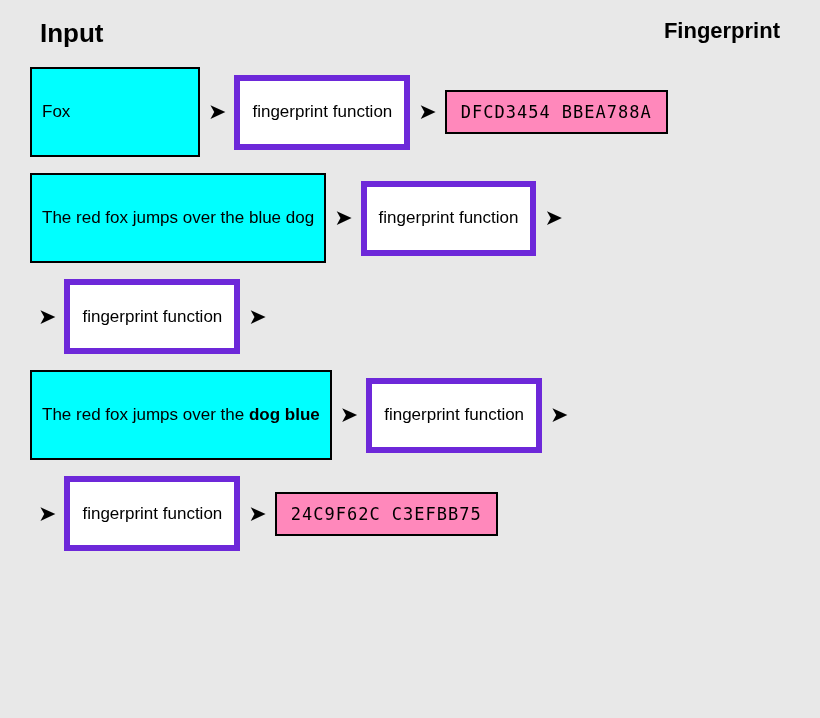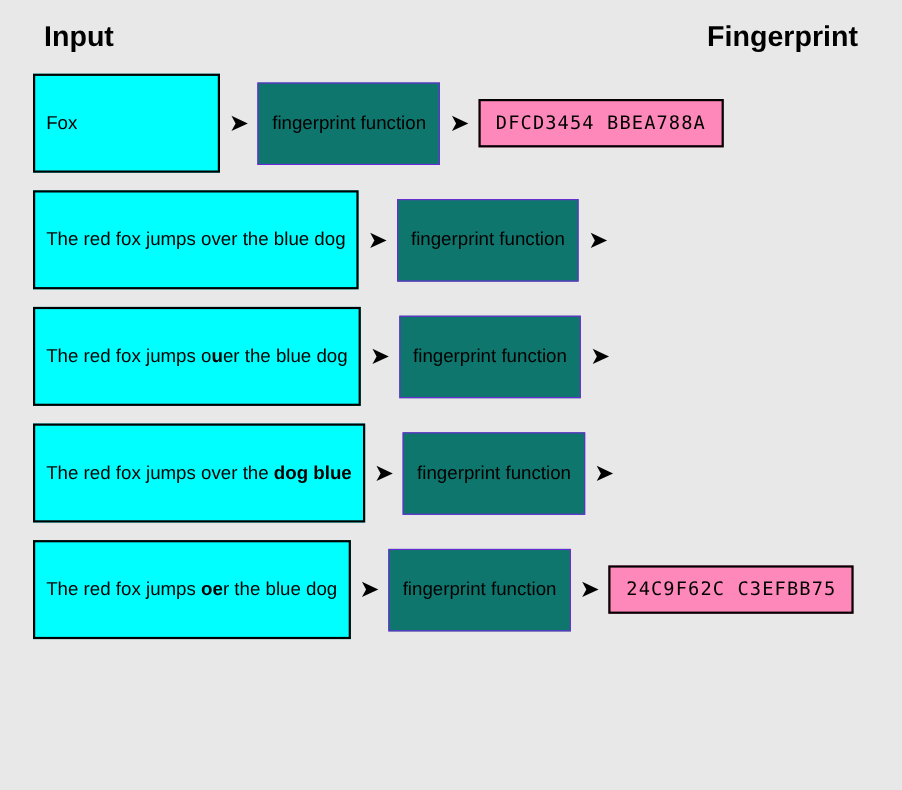--- a/index.html
+++ b/index.html
@@ -19,21 +19,21 @@
       justify-content: space-between;
       align-items: flex-start;
       padding: 8px 20px 12px 20px;
     }
     .header-input {
       font-size: 26px;
       font-weight: bold;
       color: #000;
     }
     .header-fingerprint {
-      font-size: 26px;
+      font-size: 22px;
       font-weight: bold;
       color: #000;
     }
     .row {
       display: flex;
       align-items: center;
       width: 100%;
       padding: 6px 10px;
       margin-bottom: 4px;
     }
@@ -50,22 +50,22 @@
       line-height: 1.4;
     }
     .arrow {
       display: flex;
       align-items: center;
       margin: 0 8px;
       font-size: 22px;
       color: #000;
     }
     .func-box {
-      background: #0f766e;
-      border: 1px solid #6d28d9;
+      background: #ffffff;
+      border: 6px solid #6d28d9;
       min-width: 130px;
       min-height: 75px;
       padding: 8px 12px;
       font-size: 17px;
       color: #000;
       display: flex;
       align-items: center;
       justify-content: flex-start;
       text-align: center;
       line-height: 1.4;
@@ -111,45 +111,39 @@
     <span>The red fox jumps over the blue dog</span>
   </div>
   <div class="arrow">➤</div>
   <div class="func-box">
     <span>fingerprint function</span>
   </div>
   <div class="arrow">➤</div>
 </div>
 
 <div class="row">
-  <div class="input-box">
-    <span>The red fox jumps o<span class="bold">u</span>er the blue dog</span>
-  </div>
   <div class="arrow">➤</div>
   <div class="func-box">
     <span>fingerprint function</span>
   </div>
   <div class="arrow">➤</div>
 </div>
 
 <div class="row">
   <div class="input-box">
     <span>The red fox jumps over the <span class="bold">dog blue</span></span>
   </div>
   <div class="arrow">➤</div>
   <div class="func-box">
     <span>fingerprint function</span>
   </div>
   <div class="arrow">➤</div>
 </div>
 
 <div class="row">
-  <div class="input-box">
-    <span>The red fox jumps <span class="bold">oe</span>r the blue dog</span>
-  </div>
   <div class="arrow">➤</div>
   <div class="func-box">
     <span>fingerprint function</span>
   </div>
   <div class="arrow">➤</div>
   <div class="output-box">
     <span>24C9F62C  C3EFBB75</span>
   </div>
 </div>
 

